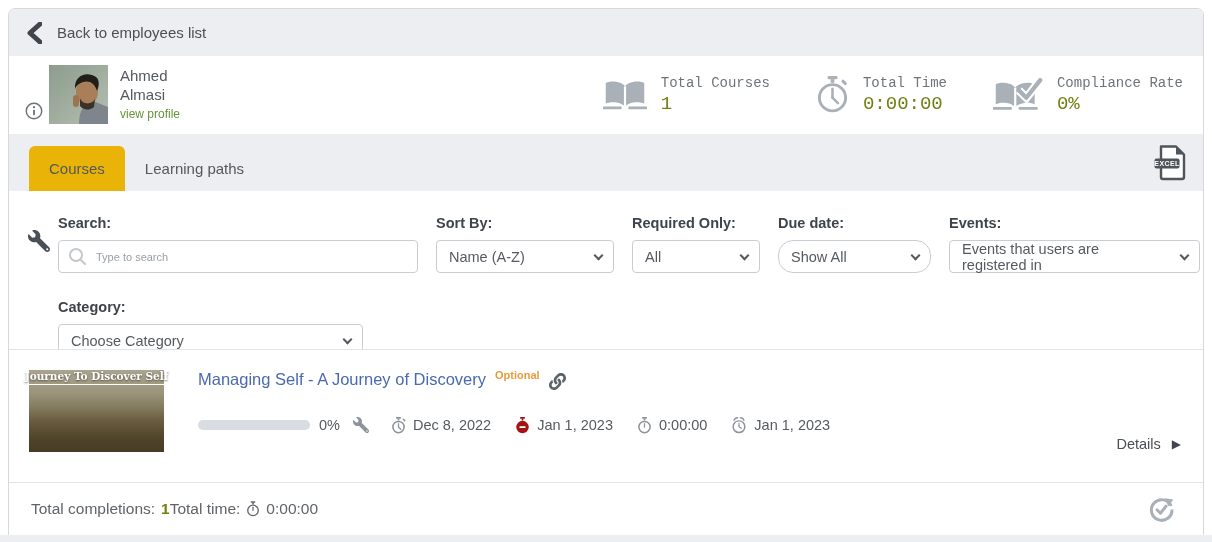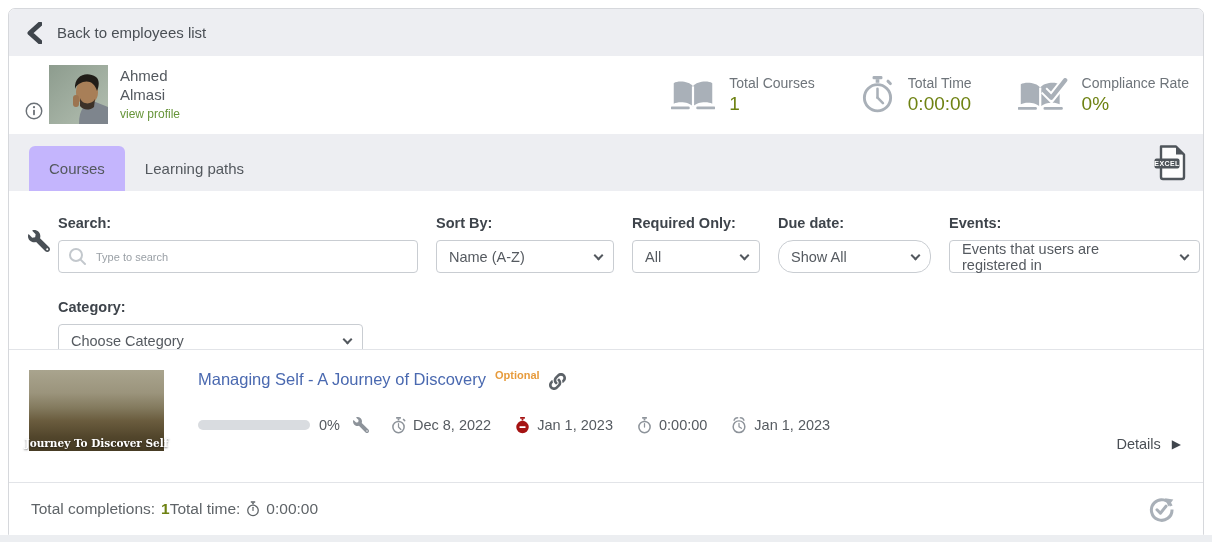--- a/index.html
+++ b/index.html
@@ -17,29 +17,29 @@
   .backbar .label { font-size:15px; color:#4a4f55; }
 
   
   .emp-header { height:78px; background:#ffffff; position:relative; display:flex; align-items:center; flex:none; }
   .info-icon { position:absolute; left:16px; top:46px; width:18px; height:18px; }
   .avatar { position:absolute; left:40px; top:9px; width:59px; height:59px; overflow:hidden; }
   .emp-name { position:absolute; left:111px; top:10px; width:80px; }
   .emp-name .name { font-size:15px; color:#54595f; line-height:1.27; }
   .emp-name .profile-link { display:inline-block; margin-top:3px; font-size:12px; color:#67953a; text-decoration:none; cursor:pointer; }
 
-  .stats { margin-left:auto; margin-right:14px; display:flex; align-items:flex-start; gap:46px; }
+  .stats { margin-left:auto; margin-right:20px; display:flex; align-items:flex-start; gap:46px;font-family:Liberation Mono, monospace; }
   .stat { display:flex; align-items:center; gap:14px; }
   .stat .txt .lbl { font-size:14px; color:#6e747a; }
   .stat .txt .val { font-size:19px; color:#6e8212; margin-top:2px; }
 
   
   .tabbar { height:57px; background:#edeef2; position:relative; display:flex; align-items:flex-end; padding-left:20px; flex:none; }
   .tab { height:45px; display:flex; align-items:center; padding:0 20px; font-size:15px; color:#53585e; cursor:pointer; }
-  .tab.active { background:#c4b5fd; border-radius:6px 6px 0 0;text-align:right; }
+  .tab.active { background:#eab308; border-radius:6px 6px 0 0;text-align:right; }
   .excel-btn { position:absolute; right:16px; top:11px; width:34px; height:36px; cursor:pointer; }
 
   
   .filters { height:158px; background:#ffffff; position:relative; flex:none; }
   .wrench-filters { position:absolute; left:19px; top:39px; }
   .filter-row1 { position:absolute; left:49px; top:24px; display:flex; gap:18px; }
   .filter-row2 { position:absolute; left:49px; top:108px; }
   .fgroup .flabel { font-size:14.5px; font-weight:bold; color:#3e444b; margin-bottom:9px; display:block; }
   .control { height:33px; border:1px solid #c9cdd2; border-radius:4px; background:#fff;
              position:relative; display:flex; align-items:center; font-size:14.5px; color:#555a60; }
@@ -50,21 +50,21 @@
   .search-box input { width:100%; height:31px; border:0; outline:none; padding:0 10px 0 37px;
                       font-size:11px; color:#555a60; font-family:"Liberation Sans", sans-serif; background:transparent; }
   .search-box input::placeholder { color:#9aa0a6; }
   .search-box .mag { position:absolute; left:9px; top:6px; }
   .w-sort{width:178px;} .w-req{width:128px;} .w-due{width:153px;border-radius:15px;} .w-events{width:251px;} .w-cat{width:305px;}
 
   
   .course-row { height:133px; background:#fff; border-top:1px solid #e2e4e8; position:relative; flex:none; }
   .thumb { position:absolute; left:20px; top:20px; width:135px; height:82px;
            background:linear-gradient(180deg,#a9a48e 0%,#9b947c 28%,#837a5e 46%,#6a5c3e 62%,#51452b 82%,#463b24 100%);
-           display:flex; align-items:flex-end; justify-content:center; cursor:pointer; }
+           display:flex; align-items:flex-start; justify-content:center; cursor:pointer; }
   .thumb .caption { font-family:"DejaVu Serif", serif; font-weight:bold; font-size:10.5px; color:#ffffff;
                     border-bottom:1px solid #ffffff; padding-bottom:2px; text-shadow:0 1px 2px rgba(0,0,0,.5); white-space:nowrap; }
   .course-title-line { position:absolute; left:189px; top:20px; display:flex; align-items:flex-start; gap:9px; }
   .course-title { font-size:16.5px; color:#4a69b0; text-decoration:none; cursor:pointer; }
   .badge-optional { font-size:11px; font-weight:bold; color:#e79b3c; margin-top:-1px; }
   .linked-icon { margin-top:3px; }
   .course-meta { position:absolute; left:189px; top:67px; display:flex; align-items:center; height:16px; }
   .pbar { width:112px; height:10px; background:#d9dce0; border-radius:5px; }
   .meta-item { display:inline-flex; align-items:center; gap:7px; font-size:14.5px; color:#565b61; }
   .details-btn { position:absolute; right:22px; top:86px; display:flex; align-items:center; gap:11px;

